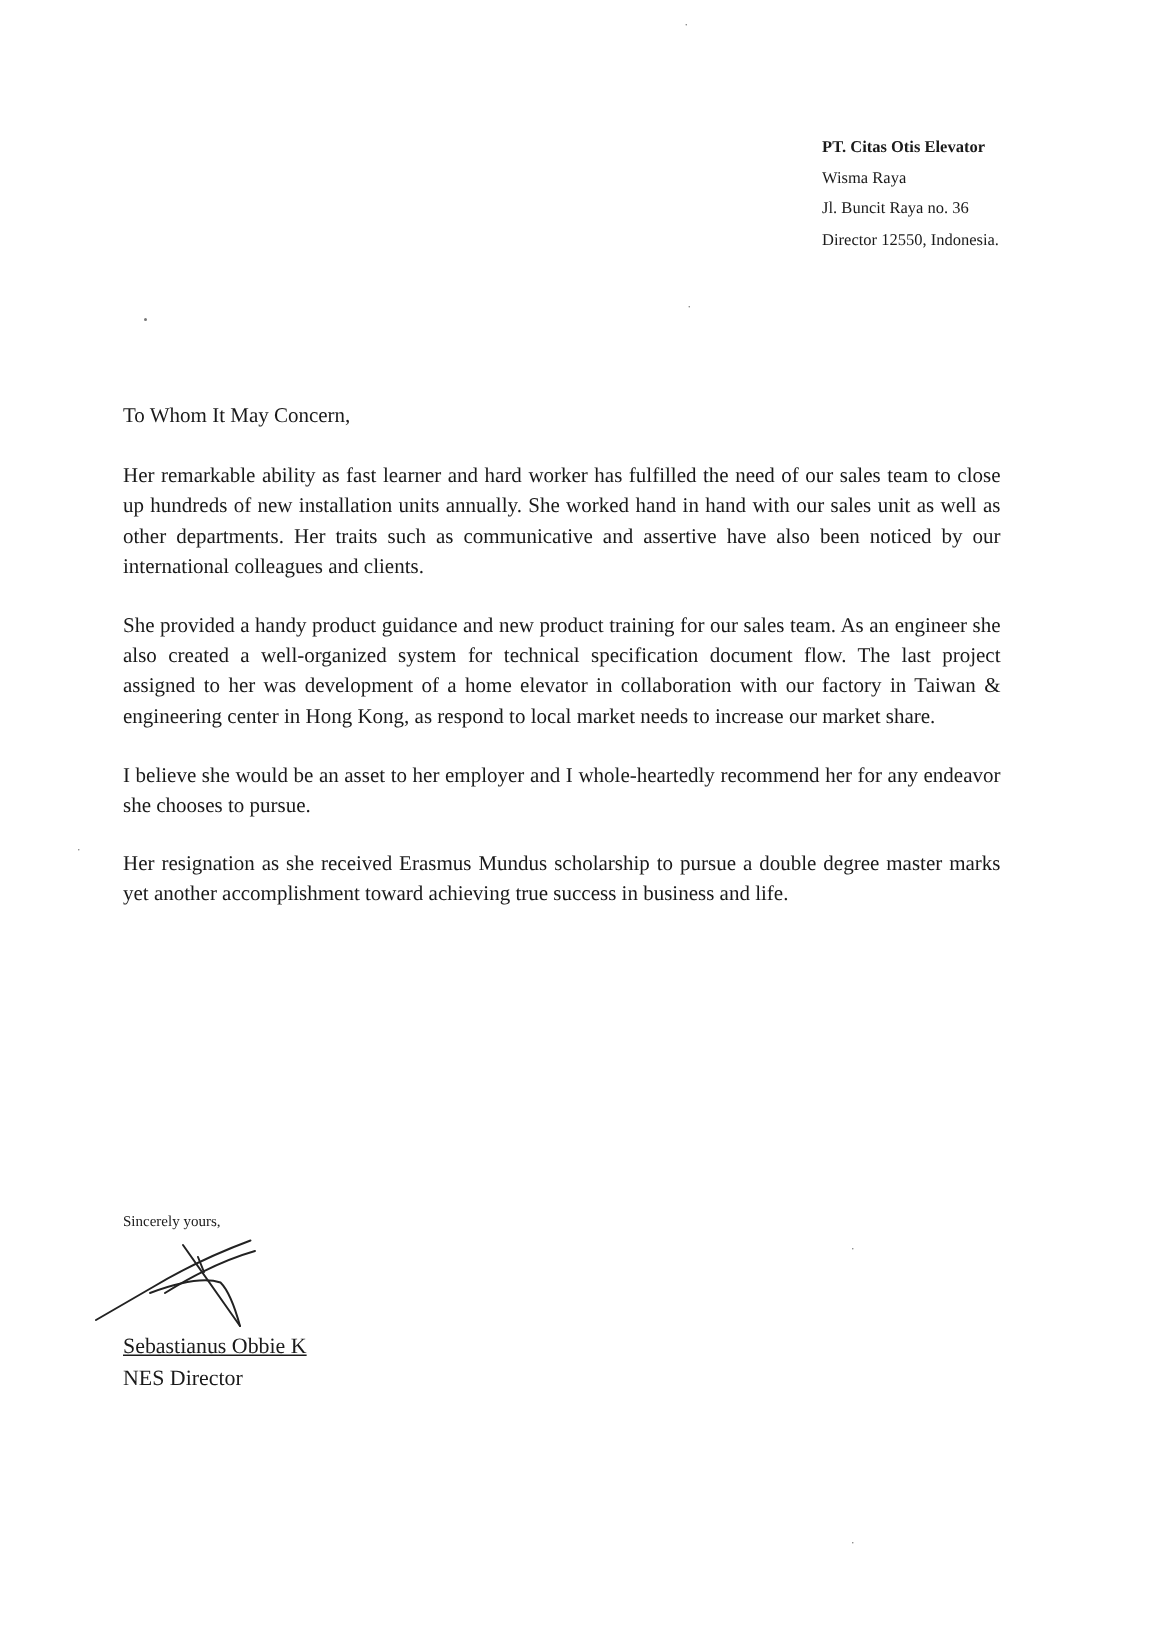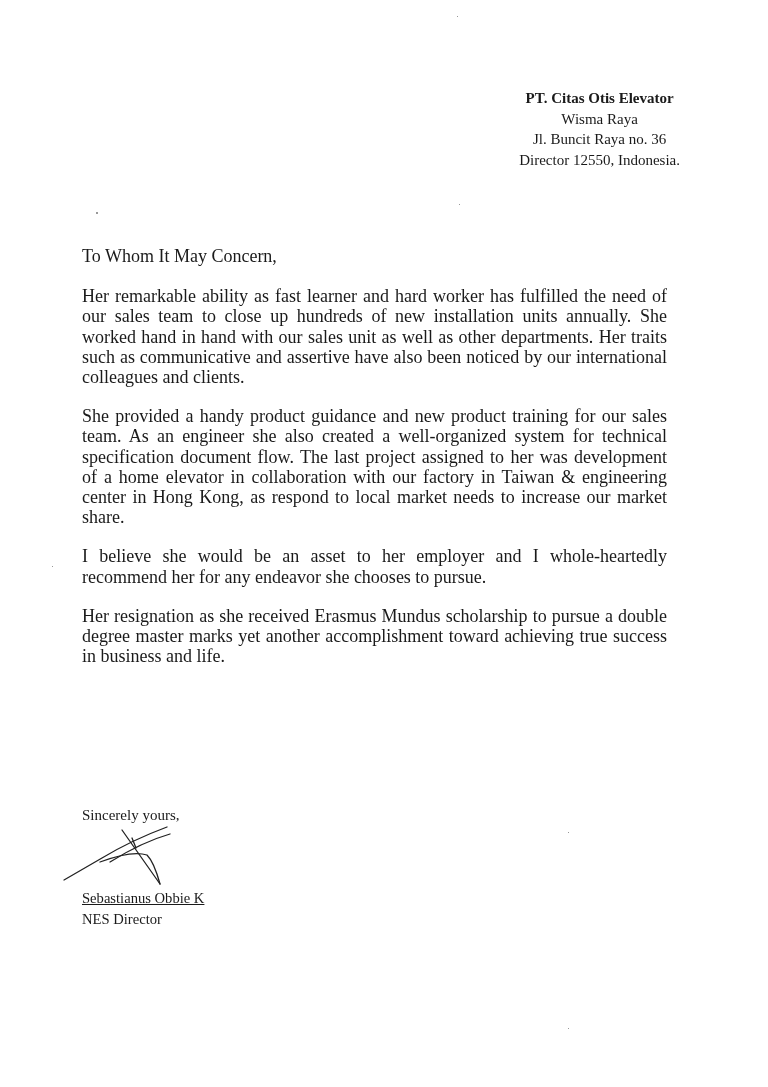--- a/index.html
+++ b/index.html
@@ -1,25 +1,25 @@
 <!DOCTYPE html>
 <html><head>
 <meta charset="utf-8">
 <style>
   html, body { margin: 0; padding: 0; background: #ffffff; }
   body { width: 768px; height: 1087px; position: relative; overflow: hidden;
          font-family: "Liberation Serif", "DejaVu Serif", serif; color: #1a1a1a; }
-  .letterhead { position: absolute; right: 88px; top: 88px; text-align: center;
-                font-size: 15px; line-height: 20.5px; }
+  .letterhead { position: absolute; right: 102px; top: 88px; text-align: left;
+                font-size: 11px; line-height: 20.5px; }
   .letterhead .company { font-weight: bold; }
-  .body-text { position: absolute; left: 82px; width: 585px; top: 246px;
-               font-size: 18px; line-height: 20.2px; }
+  .body-text { position: absolute; left: 82px; width: 585px; top: 268px;
+               font-size: 14px; line-height: 20.2px; }
   .body-text p { margin: 0 0 19px 0; text-align: justify; text-align-last: left; }
   .body-text p.salutation { margin-bottom: 20px; }
-  .closing { position: absolute; left: 82px; top: 805px; font-size: 15px; line-height: 20px; }
+  .closing { position: absolute; left: 82px; top: 805px; font-size: 10px; line-height: 20px; }
   .signature { position: absolute; left: 62px; top: 822px; width: 150px; height: 68px; }
   .signer { position: absolute; left: 82px; top: 888px; font-size: 14.6px; line-height: 21px; }
   .signer .name { text-decoration: underline; text-align: center; }
   .speck { position: absolute; width: 2px; height: 2px; background: #777; border-radius: 1px; }
 </style>
 </head>
 <body>
 
 <div>
 

